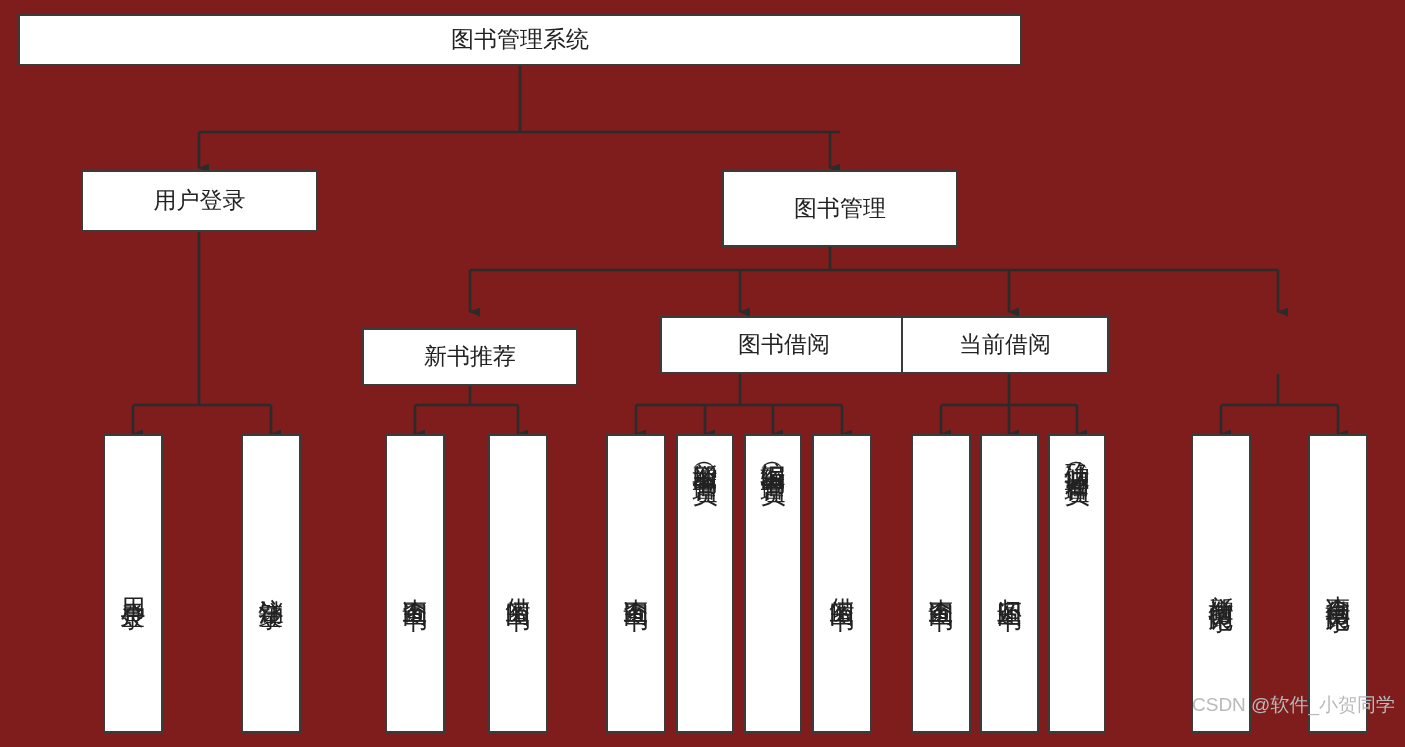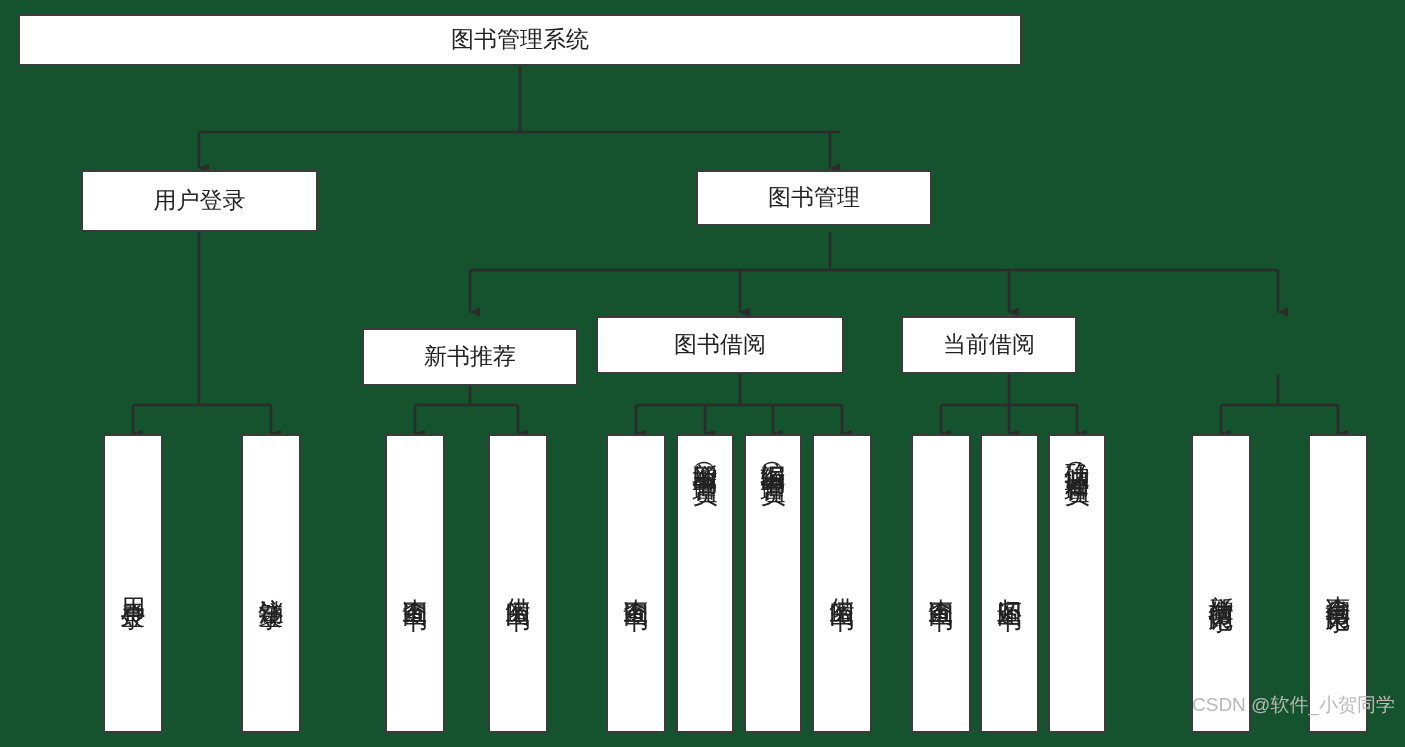--- a/index.html
+++ b/index.html
@@ -8,21 +8,21 @@
     padding: 0;
     background: #ffffff;
   }
   body {
     font-family: "Liberation Sans", "DejaVu Sans", sans-serif;
   }
   #diagram-root {
     position: relative;
     width: 1405px;
     height: 747px;
-    background: #14532d;
+    background: #7f1d1d;
     overflow: hidden;
   }
   #edge-layer {
     position: absolute;
     left: 0;
     top: 0;
     width: 1405px;
     height: 747px;
     pointer-events: none;
   }
@@ -139,31 +139,31 @@
     </g>
   </svg>
 
   <div class="node root horiz" style="left:18px; top:14px; width:1004px; height:52px;">
     <span class="node-label">图书管理系统</span>
   </div>
 
   <div class="node horiz" style="left:81px; top:170px; width:237px; height:62px;">
     <span class="node-label">用户登录</span>
   </div>
-  <div class="node horiz" style="left:696px; top:170px; width:236px; height:56px;">
+  <div class="node horiz" style="left:722px; top:170px; width:236px; height:77px;">
     <span class="node-label">图书管理</span>
   </div>
 
   <div class="node horiz" style="left:362px; top:328px; width:216px; height:58px;">
     <span class="node-label">新书推荐</span>
   </div>
-  <div class="node horiz" style="left:596px; top:316px; width:248px; height:58px;">
+  <div class="node horiz" style="left:660px; top:316px; width:248px; height:58px;">
     <span class="node-label">图书借阅</span>
   </div>
-  <div class="node horiz" style="left:901px; top:316px; width:176px; height:58px;">
+  <div class="node horiz" style="left:901px; top:316px; width:208px; height:58px;">
     <span class="node-label">当前借阅</span>
   </div>
 
   <div class="node vert vcenter" style="left:103px; top:434px; width:60px; height:299px;">
     <span class="node-label">用户登录</span>
   </div>
   <div class="node vert vcenter" style="left:241px; top:434px; width:60px; height:299px;">
     <span class="node-label">注销登录</span>
   </div>
 

